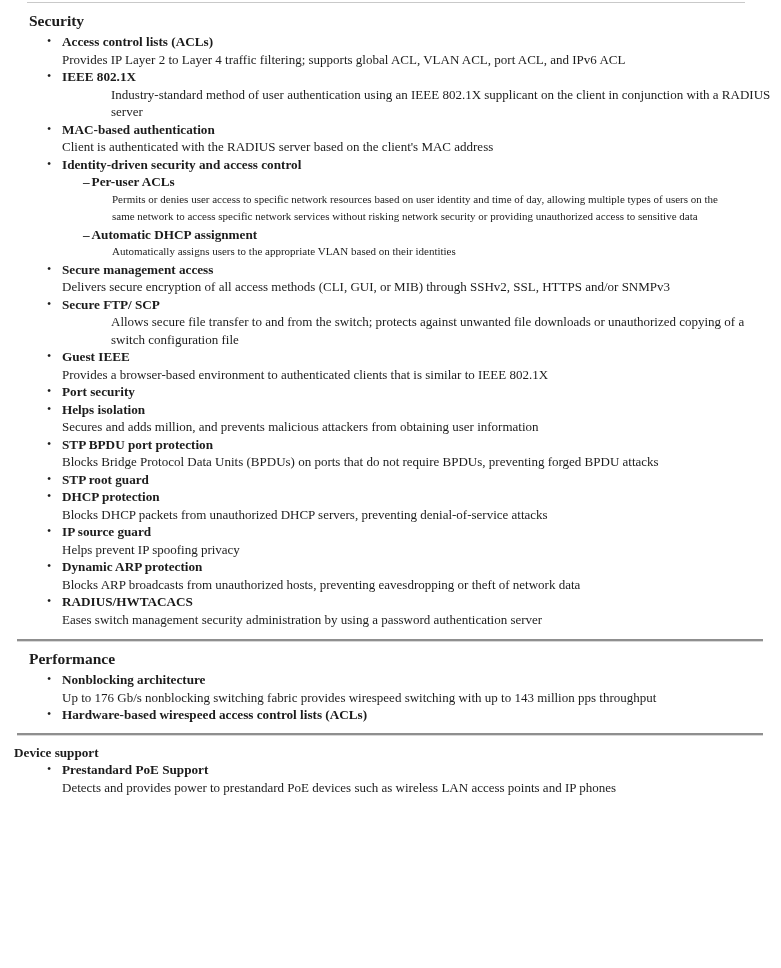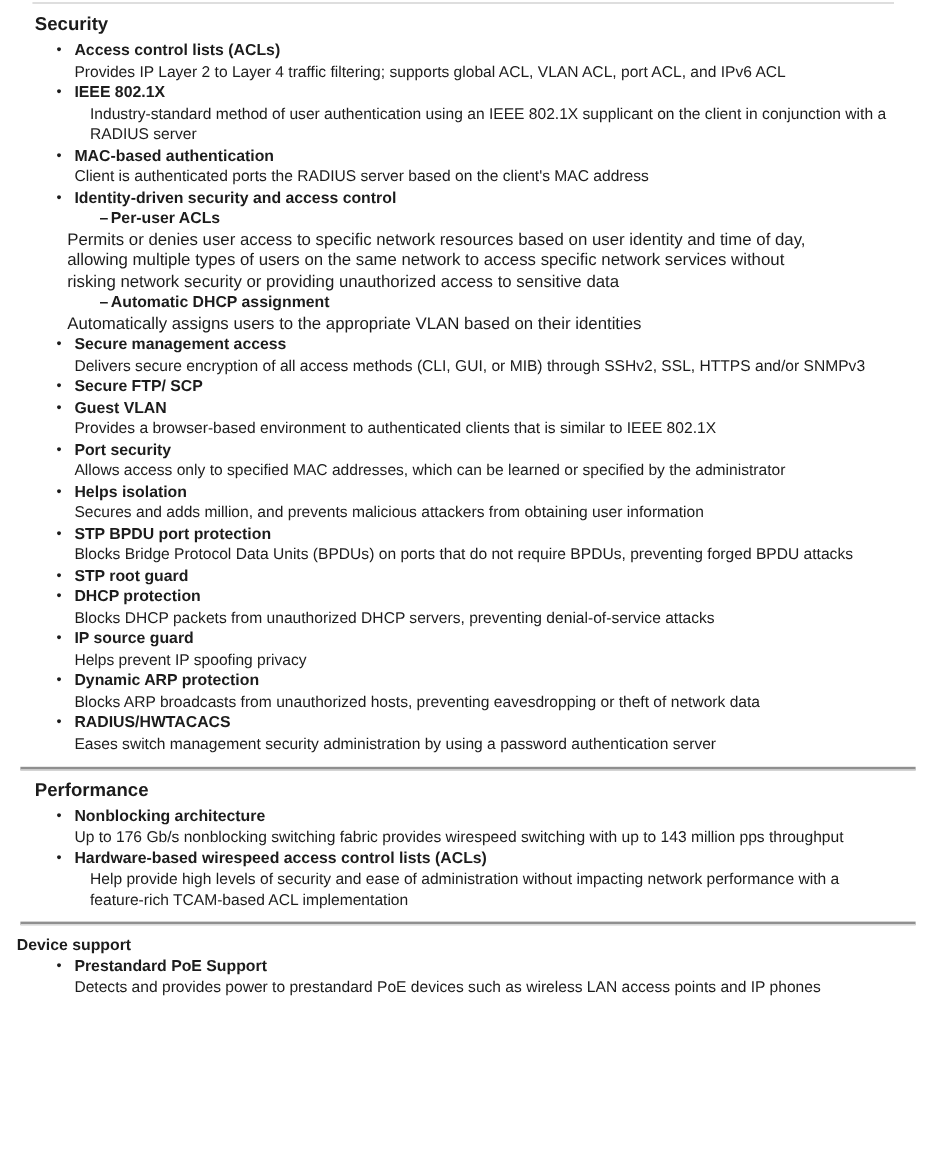--- a/index.html
+++ b/index.html
@@ -1,20 +1,20 @@
 <!DOCTYPE html>
 <html><head>
 <meta charset="utf-8">
 <style>
   html,body{margin:0;padding:0;background:#ffffff;}
   .page{
     position:relative;
     width:781px;height:968px;
     background:#ffffff;
-    font-family:Liberation Sans, sans-serif;
+    font-family:Liberation Serif, serif;
     color:#1c1c1c;
     overflow:hidden;
   }
   .topline{
     position:absolute;top:2px;left:27px;width:718px;height:1px;
     background:#c9c9c9;
   }
   .content{padding-top:11px;}
   .divider{
     height:2px;background:#8f8f8f;border-bottom:1px solid #d8d8d8;
@@ -23,25 +23,25 @@
   .divider.d1{margin-top:11px;}
   .divider.d2{margin-top:9px;}
   .heading{font-weight:bold;margin-left:29px;}
   .heading.large{font-size:15.5px;line-height:20px;margin-top:7px;margin-bottom:2px;}
   .heading.large.first{margin-top:0;}
   .heading.small{font-size:13.2px;line-height:17.5px;margin-top:8px;margin-bottom:0;margin-left:14px;}
   .item-title-row{display:flex;padding-left:47px;line-height:17.5px;font-size:13.2px;}
   .bullet{width:15px;flex:none;font-size:12px;line-height:17.5px;}
   .item-title{font-weight:bold;}
   .desc{font-size:13px;line-height:17.5px;margin-left:62px;width:695px;}
-  .desc.indented{margin-left:75px;width:670px;}
+  .desc.indented{margin-left:111px;width:670px;}
   .sub-title-row{display:flex;padding-left:83px;line-height:17.5px;font-size:13.2px;}
   .dash{flex:none;font-weight:bold;margin-right:2px;}
   .sub-title{font-weight:bold;}
-  .sub-desc{font-size:14px;line-height:17.5px;margin-left:56px;width:628px;}
+  .sub-desc{font-size:11px;line-height:17.5px;margin-left:112px;width:628px;}
 </style>
 </head>
 <body>
 
 <div class="page">
   <div class="topline"></div>
   <div class="content" id="doc">
       <div class="section">
         <div class="heading large first">Security</div>
         <div class="item">
@@ -56,21 +56,21 @@
             <span class="bullet">•</span>
             <span class="item-title">IEEE 802.1X</span>
           </div>
           <div class="desc indented">Industry-standard method of user authentication using an IEEE 802.1X supplicant on the client in conjunction with a RADIUS server</div>
         </div>
         <div class="item">
           <div class="item-title-row">
             <span class="bullet">•</span>
             <span class="item-title">MAC-based authentication</span>
           </div>
-          <div class="desc">Client is authenticated ports the RADIUS server based on the client's MAC address</div>
+          <div class="desc">Client is authenticated with the RADIUS server based on the client's MAC address</div>
         </div>
         <div class="item">
           <div class="item-title-row">
             <span class="bullet">•</span>
             <span class="item-title">Identity-driven security and access control</span>
           </div>
           <div class="sub-item">
             <div class="sub-title-row">
               <span class="dash">–</span>
               <span class="sub-title">Per-user ACLs</span>
@@ -90,34 +90,34 @@
             <span class="bullet">•</span>
             <span class="item-title">Secure management access</span>
           </div>
           <div class="desc">Delivers secure encryption of all access methods (CLI, GUI, or MIB) through SSHv2, SSL, HTTPS and/or SNMPv3</div>
         </div>
         <div class="item">
           <div class="item-title-row">
             <span class="bullet">•</span>
             <span class="item-title">Secure FTP/ SCP</span>
           </div>
+          <div class="desc indented">Allows secure file transfer to and from the switch; protects against unwanted file downloads or unauthorized copying of a switch configuration file</div>
         </div>
         <div class="item">
           <div class="item-title-row">
             <span class="bullet">•</span>
-            <span class="item-title">Guest VLAN</span>
+            <span class="item-title">Guest IEEE</span>
           </div>
           <div class="desc">Provides a browser-based environment to authenticated clients that is similar to IEEE 802.1X</div>
         </div>
         <div class="item">
           <div class="item-title-row">
             <span class="bullet">•</span>
             <span class="item-title">Port security</span>
           </div>
-          <div class="desc">Allows access only to specified MAC addresses, which can be learned or specified by the administrator</div>
         </div>
         <div class="item">
           <div class="item-title-row">
             <span class="bullet">•</span>
             <span class="item-title">Helps isolation</span>
           </div>
           <div class="desc">Secures and adds million, and prevents malicious attackers from obtaining user information</div>
         </div>
         <div class="item">
           <div class="item-title-row">
@@ -169,21 +169,20 @@
             <span class="bullet">•</span>
             <span class="item-title">Nonblocking architecture</span>
           </div>
           <div class="desc">Up to 176 Gb/s nonblocking switching fabric provides wirespeed switching with up to 143 million pps throughput</div>
         </div>
         <div class="item">
           <div class="item-title-row">
             <span class="bullet">•</span>
             <span class="item-title">Hardware-based wirespeed access control lists (ACLs)</span>
           </div>
-          <div class="desc indented">Help provide high levels of security and ease of administration without impacting network performance with a feature-rich TCAM-based ACL implementation</div>
         </div>
       </div>
       <div class="divider d2"></div>
       <div class="section">
         <div class="heading small">Device support</div>
         <div class="item">
           <div class="item-title-row">
             <span class="bullet">•</span>
             <span class="item-title">Prestandard PoE Support</span>
           </div>

